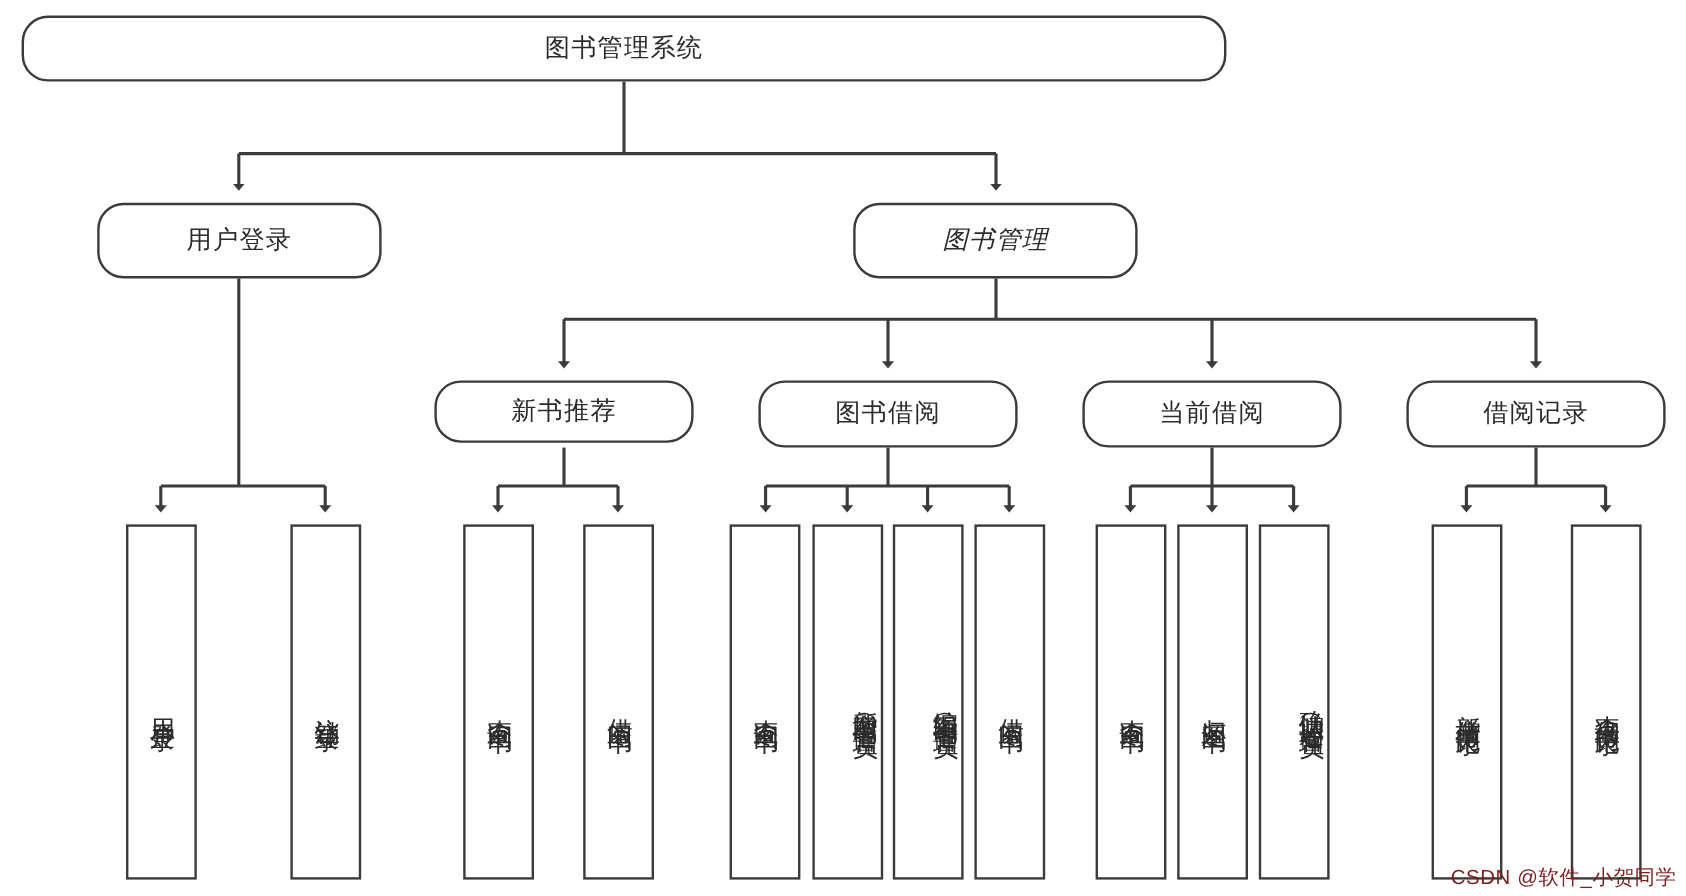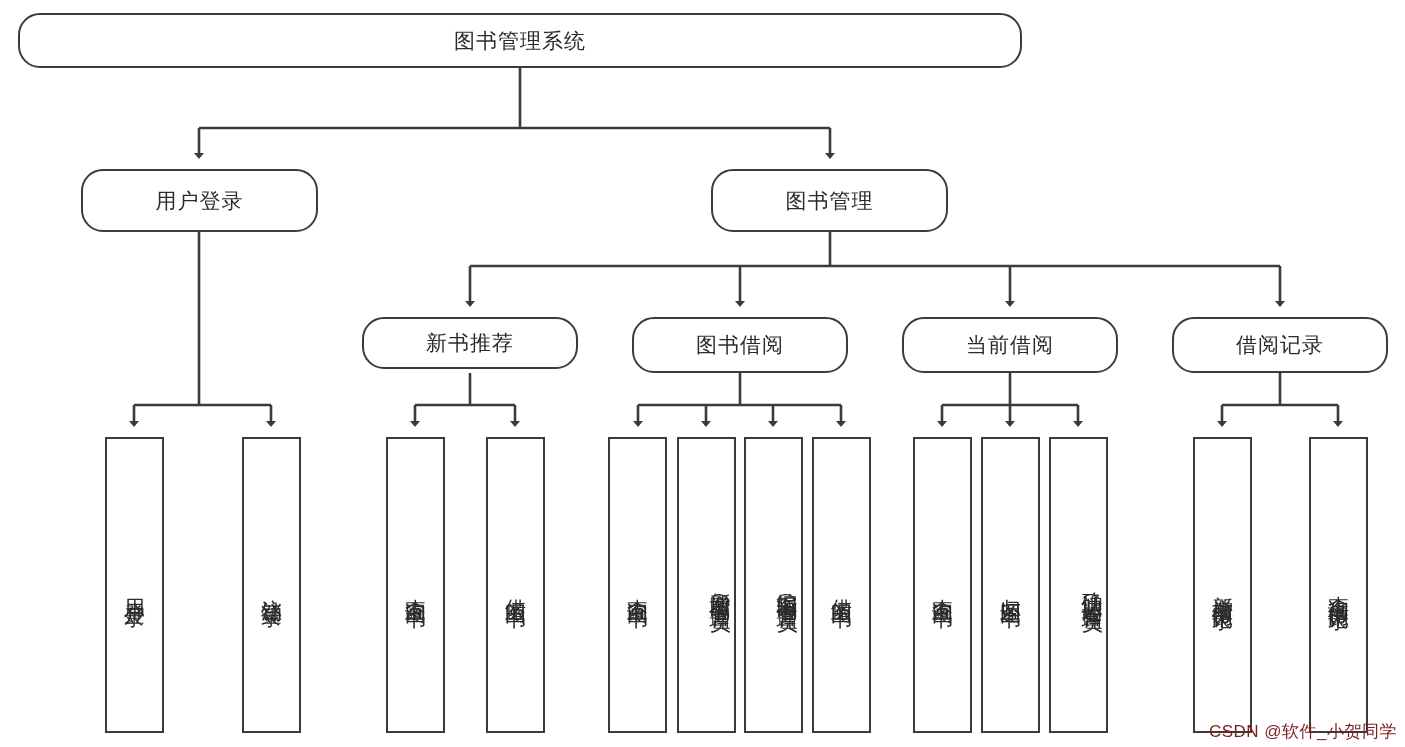--- a/index.html
+++ b/index.html
@@ -118,21 +118,21 @@
       <path d="M1222,405 L1338,405"></path>
       <path d="M1222,405 L1222,424" marker-end="url(#arrow)"></path>
       <path d="M1338,405 L1338,424" marker-end="url(#arrow)"></path>
     </g>
   </svg>
 
   <div class="node horiz" style="left:18px; top:13px; width:1004px; height:55px;">图书管理系统</div>
 
   <div class="node horiz" style="left:81px; top:169px; width:237px; height:63px;">用户登录</div>
 
-  <div class="node horiz" style="left:711px; top:169px; width:237px; height:63px;">图书管理</div>
+  <div class="node horiz" style="left:711px; top:169px; width:237px; height:63px;font-style:italic;">图书管理</div>
 
   <div class="node horiz" style="left:362px; top:317px; width:216px; height:52px;">新书推荐</div>
 
   <div class="node horiz" style="left:632px; top:317px; width:216px; height:56px;">图书借阅</div>
 
   <div class="node horiz" style="left:902px; top:317px; width:216px; height:56px;">当前借阅</div>
 
   <div class="node horiz" style="left:1172px; top:317px; width:216px; height:56px;">借阅记录</div>
 
   <div class="node vert mid" style="left:105px; top:437px; width:59px; height:296px;">用户登录</div>

